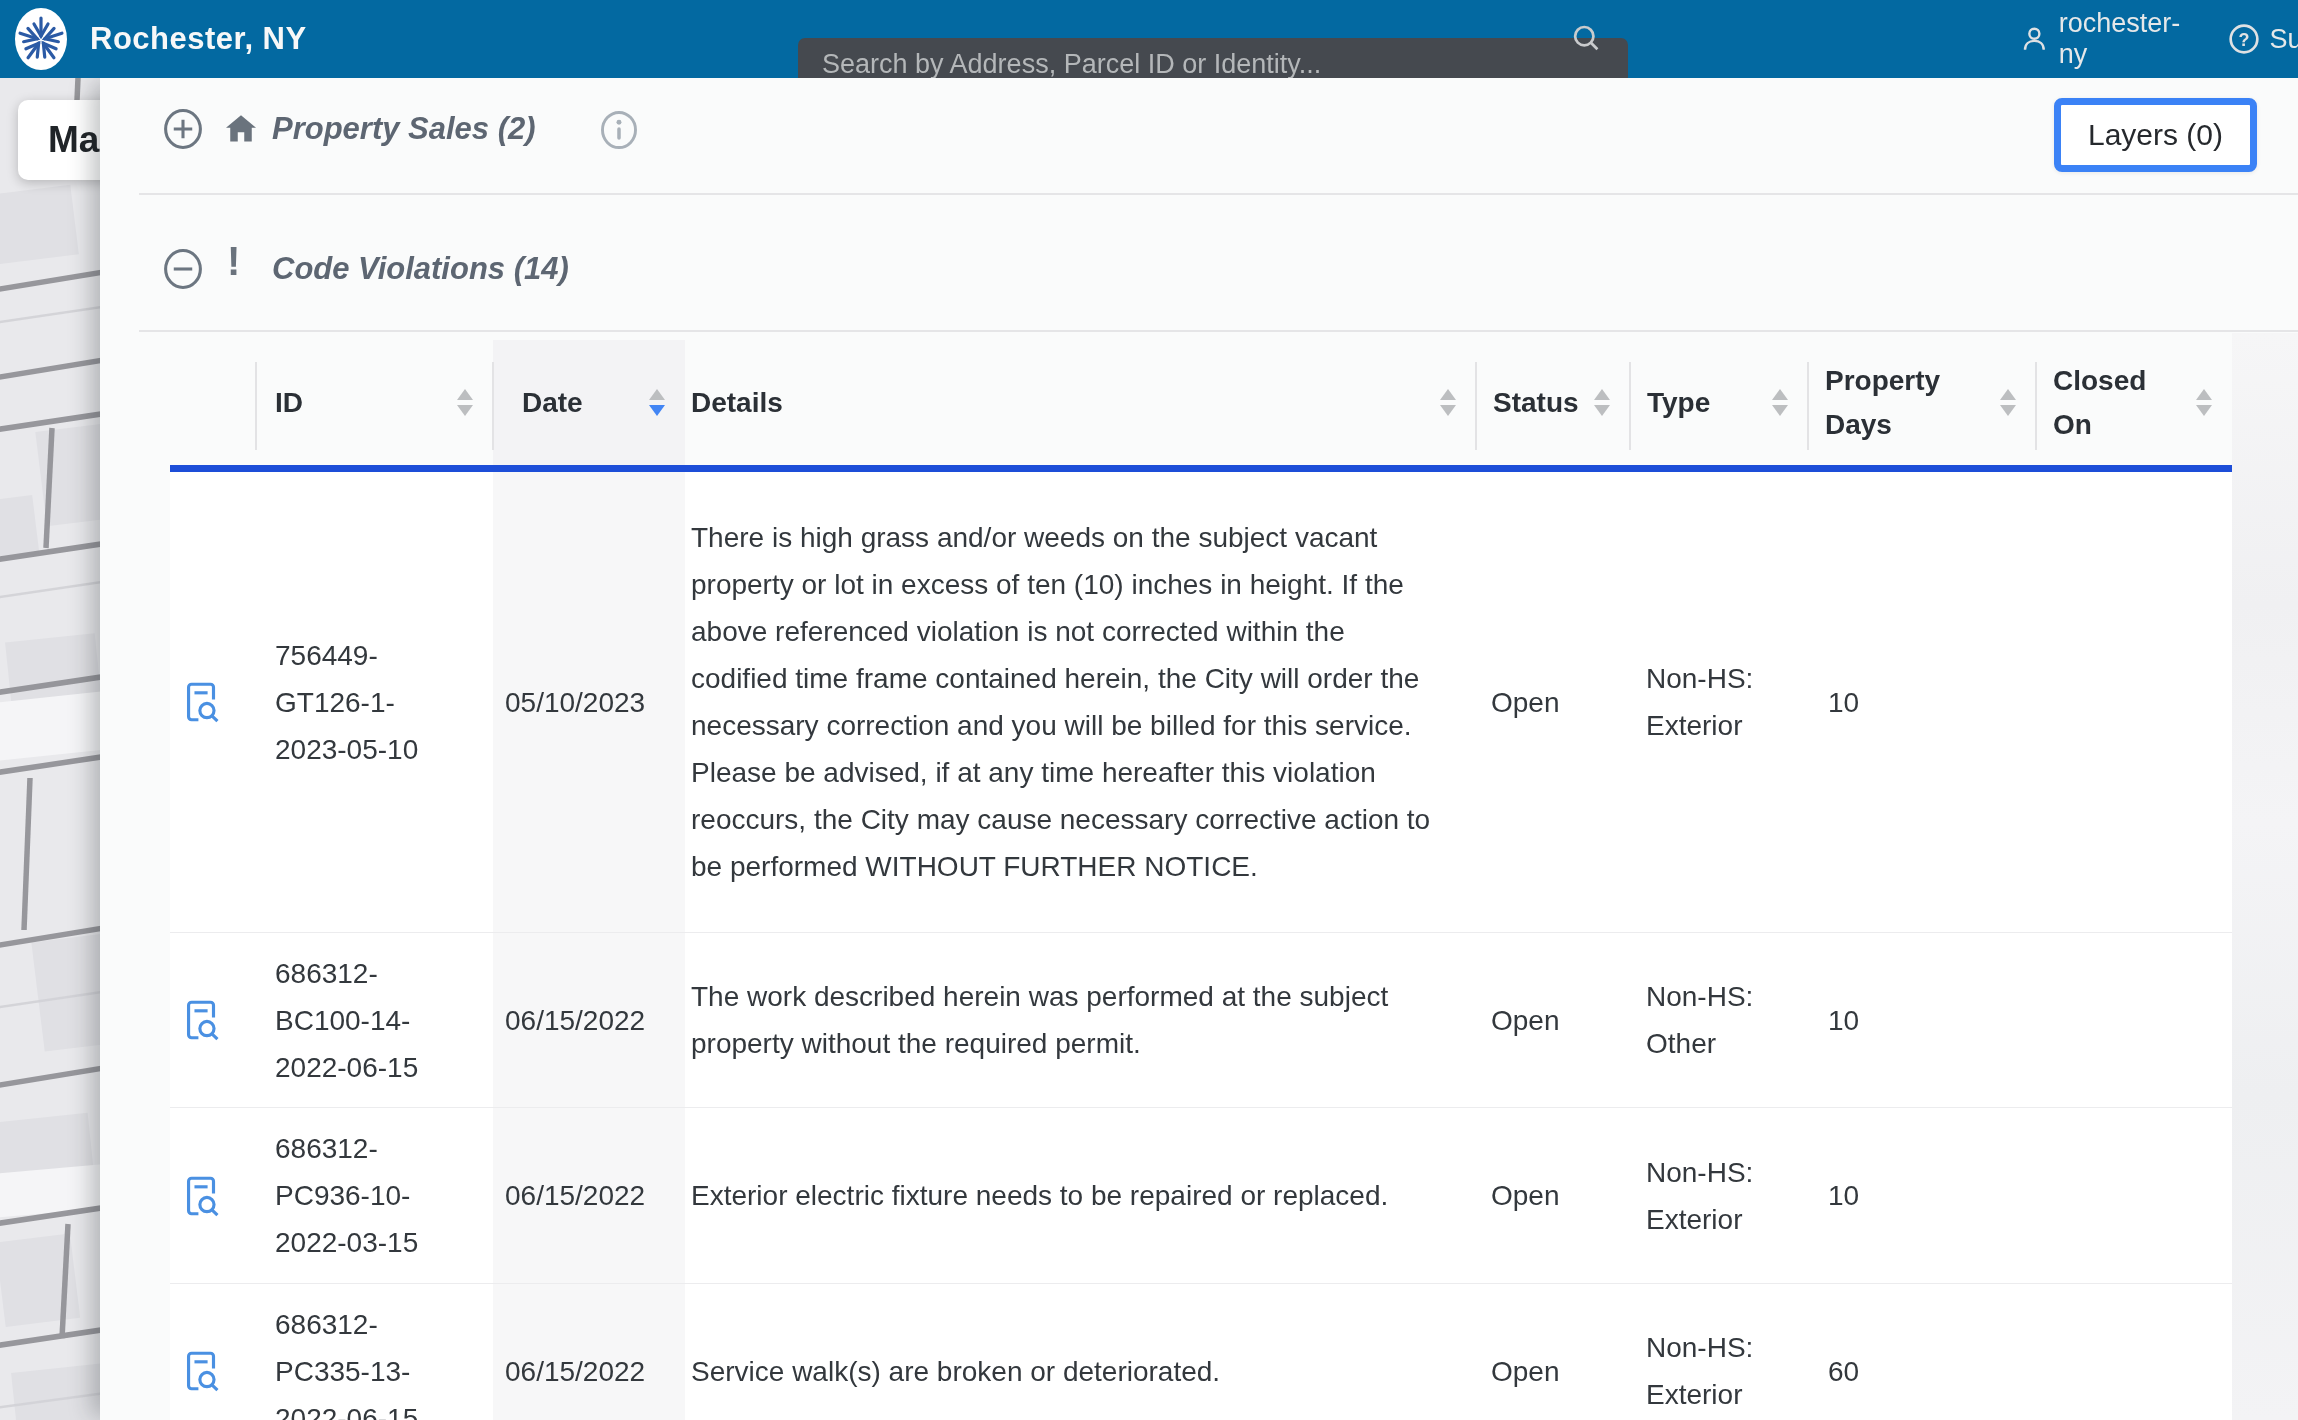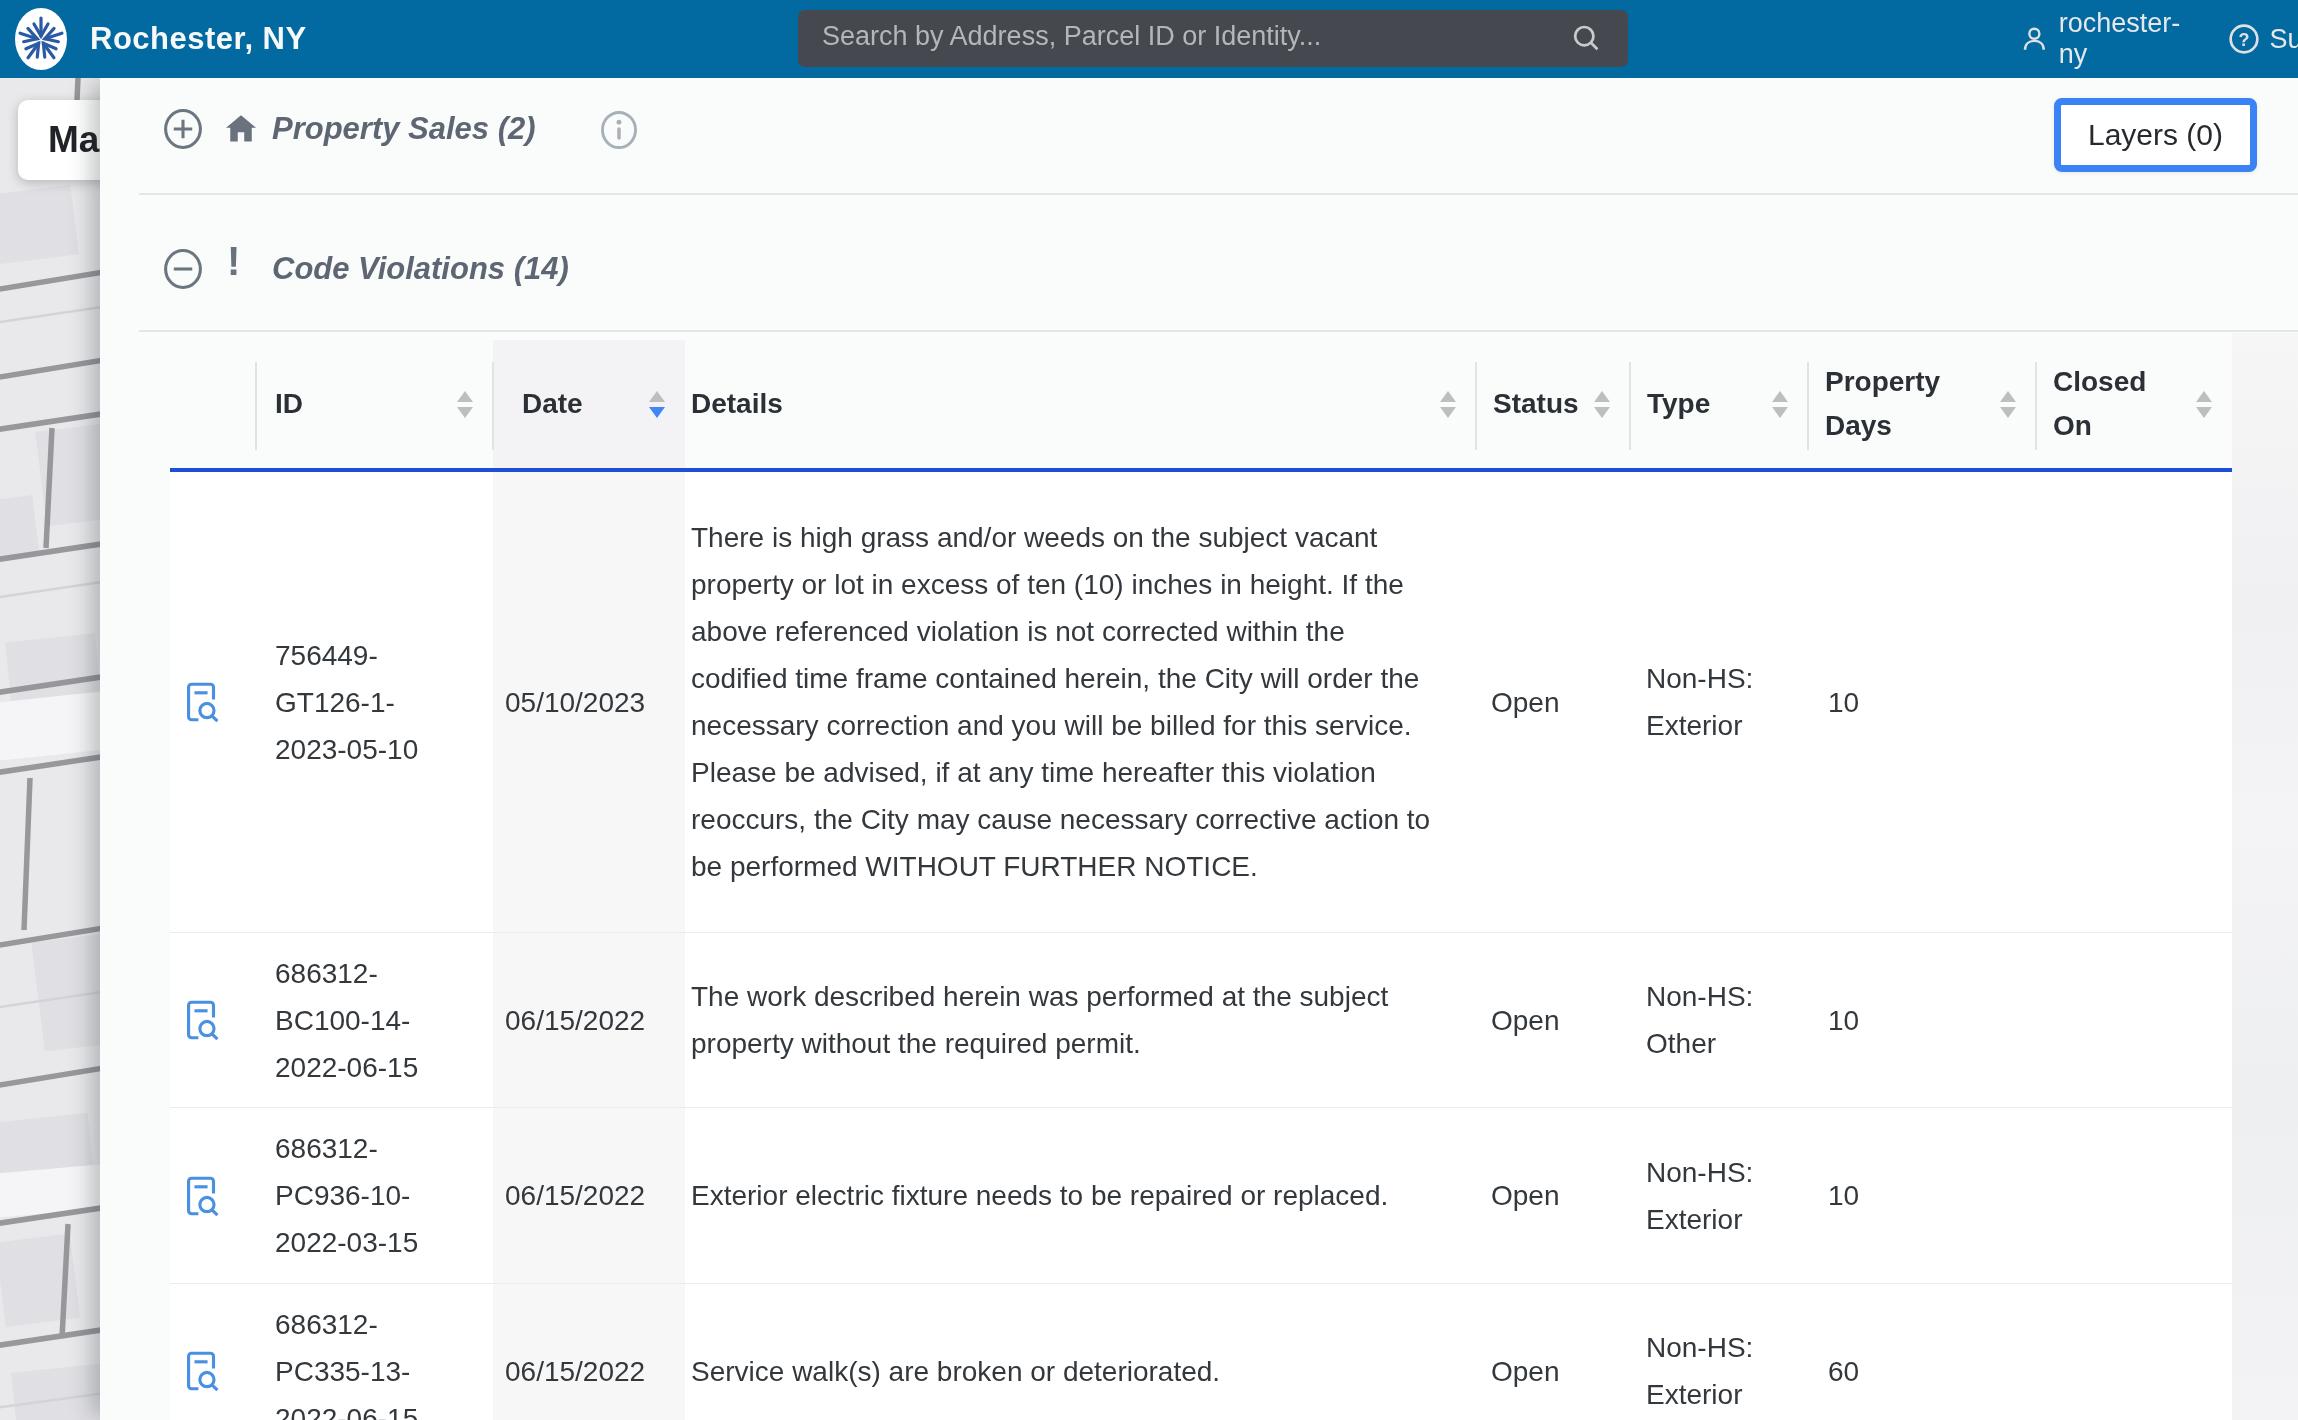--- a/index.html
+++ b/index.html
@@ -19,21 +19,21 @@
   }
   .logo { position:absolute; left:14px; top:7px; }
   .nav-title {
     position:absolute; left:90px; top:0; height:78px; display:flex; align-items:center;
     font-size:31px; font-weight:bold; color:#f7f8f8; letter-spacing:.5px;
   }
   .search-wrap { position:absolute; left:798px; top:10px; width:830px; height:57px; }
   .search-input {
     width:100%; height:100%; background:#45494f; border:none; border-radius:7px;
     color:#e8e8e8; font-size:27px; font-family:"Liberation Sans",sans-serif;
-    padding:0 70px 4px 24px; outline:none;
+    padding:0 70px 4px 24px; outline:none;margin-top:28px;
   }
   .search-input::placeholder { color:#b4b7b9; }
   .search-ico { position:absolute; right:26px; top:13px; }
   .nav-right { position:absolute; left:2020px; top:0; height:78px; display:flex; align-items:center; gap:20px; }
   .nav-user, .nav-help { display:flex; align-items:center; gap:10px; color:#e6e8e9; font-size:27px; cursor:pointer; }
   .nav-help { margin-left:22px; }
 
   
   .map-strip { position:absolute; left:0; top:78px; width:122px; height:1342px; z-index:1; background:#e9e9ec; }
   .map-button {
@@ -61,21 +61,21 @@
     box-shadow:0 1px 4px rgba(0,0,0,.08);
     display:flex; align-items:center; justify-content:center;
     font-size:30px; color:#26292d; cursor:pointer;
   }
 
   
   .vtable { position:absolute; left:70px; top:262px; width:2062px;
     --cols:86px 237px 192px 791px 154px 178px 228px 196px; }
   .thead {
     display:grid; grid-template-columns:var(--cols); height:132px;
-    border-bottom:4px solid #1d4ed8;
+    border-bottom:7px solid #1d4ed8;
   }
   .hcell {
     display:flex; align-items:center; justify-content:space-between;
     padding:0 20px 0 17px; position:relative; cursor:pointer;
   }
   .hcell.vl::before { content:""; position:absolute; left:-1px; top:22px; height:88px; width:2px; background:#e3e3e5; }
   .hcell .hl { font-size:28px; line-height:44px; font-weight:bold; color:#2b3036; }
   .hl.w-resp { max-width:140px; }
   .hl.w-closed { max-width:100px; }
   .hcell.c-id { padding-left:19px; }

